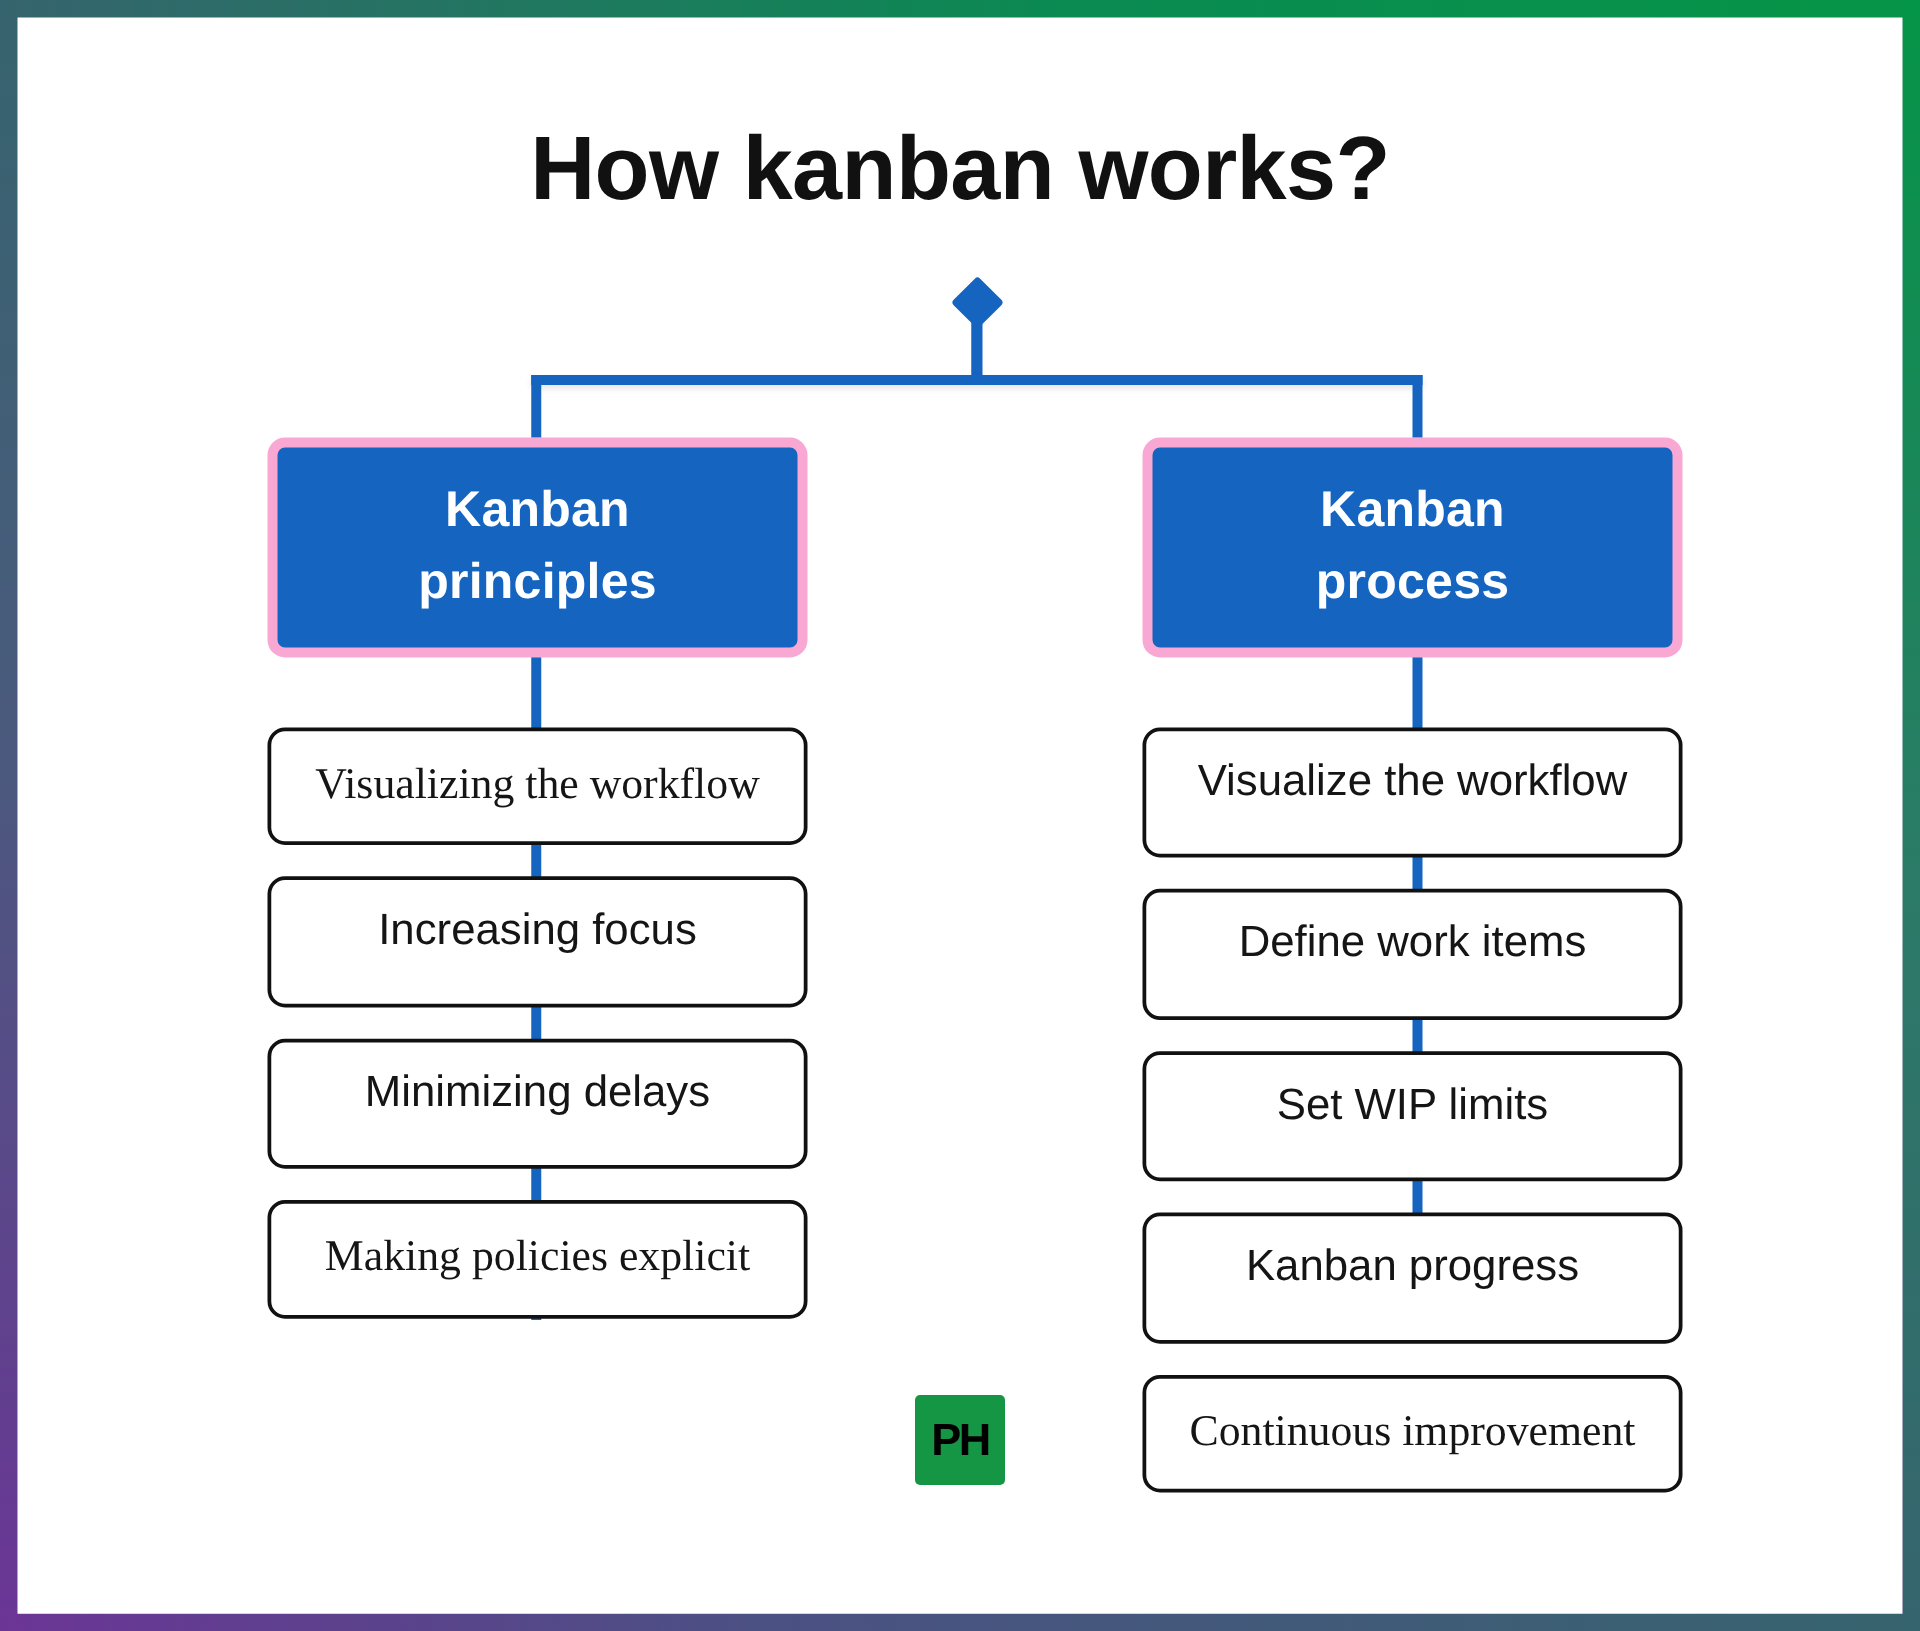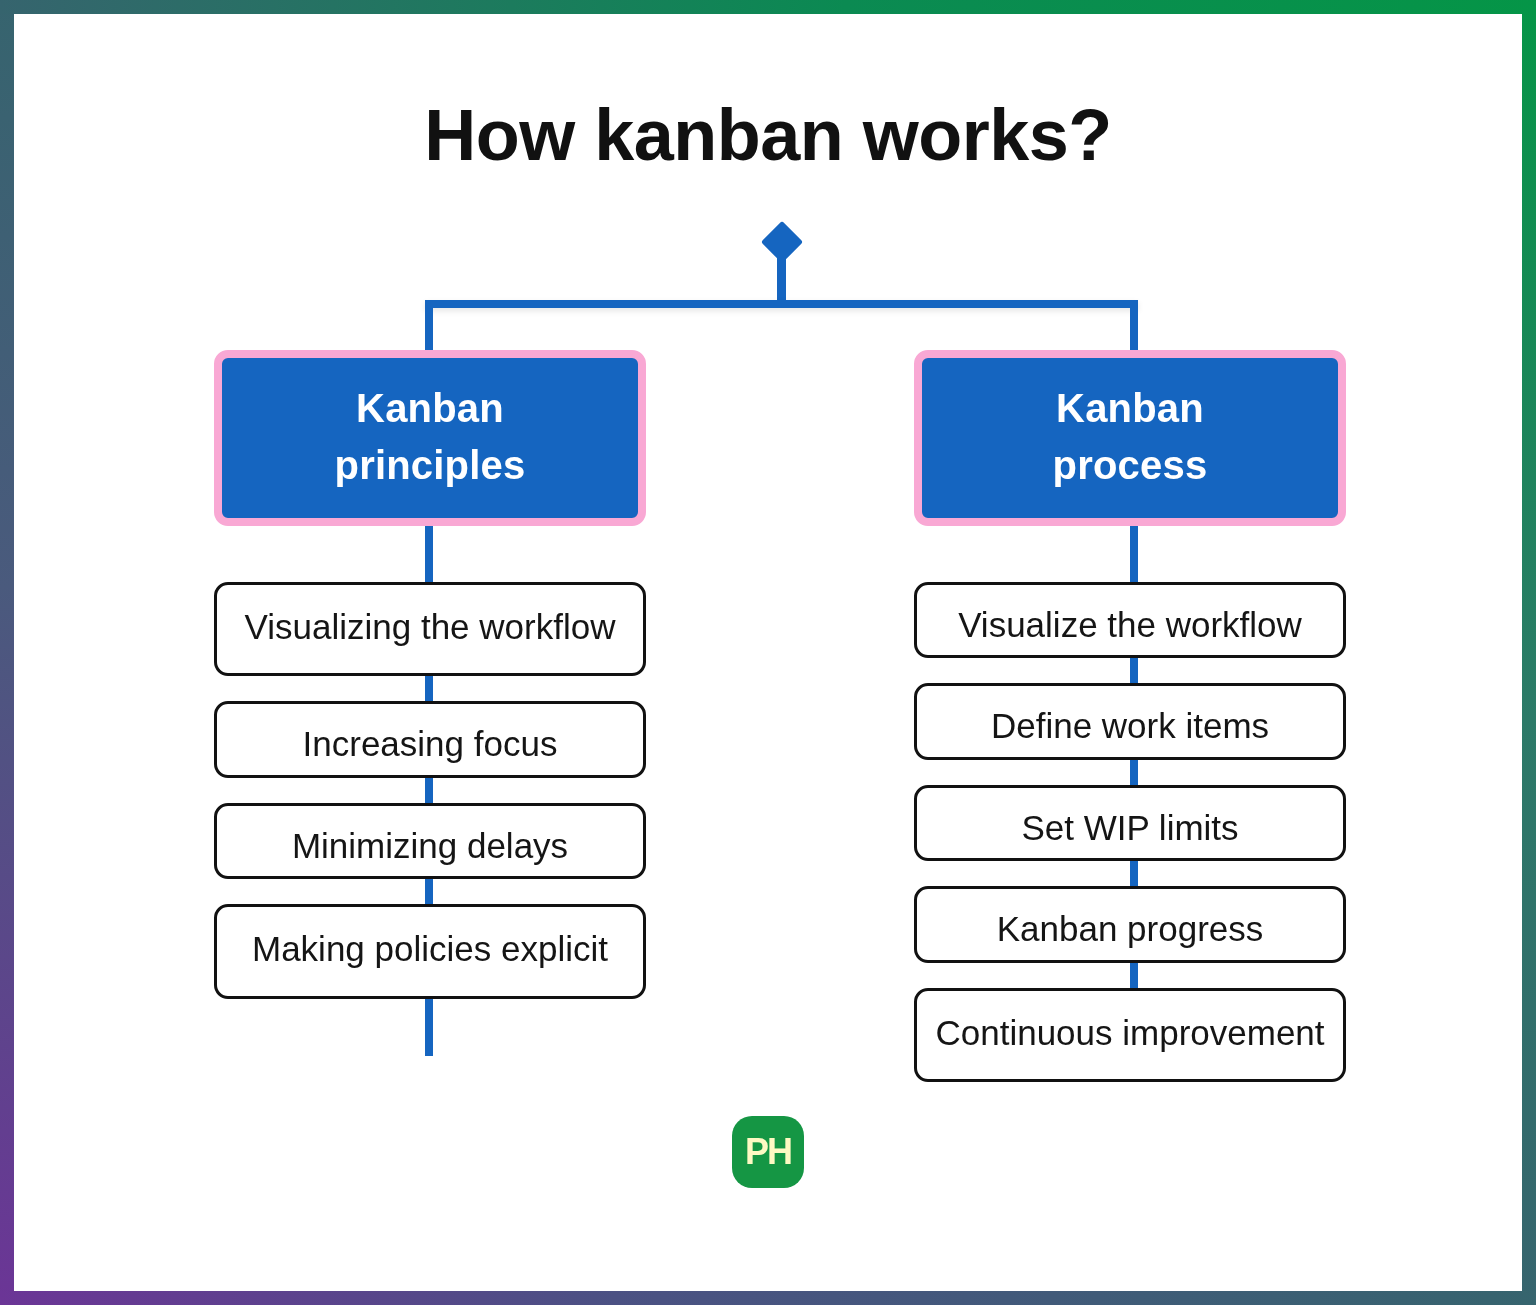--- a/index.html
+++ b/index.html
@@ -149,49 +149,49 @@
     box-sizing: border-box;
     width: 432px;
     background: #ffffff;
     border: 3px solid #111111;
     border-radius: 14px;
     color: #151515;
     font-size: 35px;
     font-weight: 400;
     line-height: 1.5;
     text-align: center;
-    padding: 14px 18px 4px;
+    padding: 14px 18px 32px;
     margin-bottom: 25px;
     z-index: 2;
   }
-  .item-box.two-line { padding: 16px 18px 20px; }
+  .item-box.two-line { padding: 16px 18px 20px; font-family: Liberation Serif, serif; }
 
   
   .footer {
     position: absolute;
     left: 0;
     right: 0;
     top: 1102px;
     text-align: center;
   }
   .logo-row {
     display: flex;
     align-items: center;
     justify-content: center;
     gap: 18px;
   }
   .logo-mark {
     width: 72px;
     height: 72px;
-    border-radius: 20px;
+    border-radius: 4px;
     background: #159644;
     display: flex;
     align-items: center;
     justify-content: center;
-    color: #fef9c3;
+    color: #000000;
     font-size: 36px;
     font-weight: 700;
     letter-spacing: -2px;
     font-family: "Liberation Sans", sans-serif;
   }
   .logo-word {
     font-size: 52px;
     font-weight: 700;
     color: #111111;
     letter-spacing: -0.6px;

